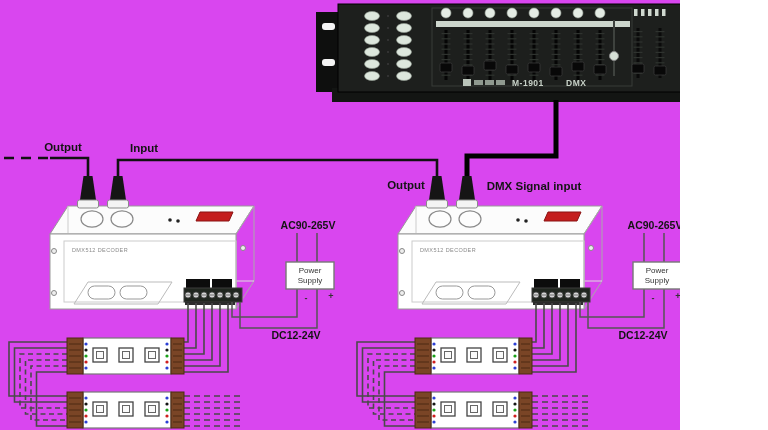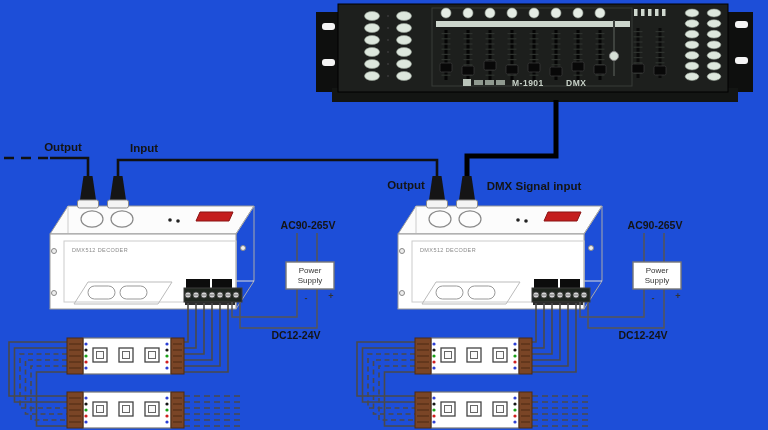--- a/index.html
+++ b/index.html
@@ -1,16 +1,16 @@
 <!DOCTYPE html>
 <html><head>
 <meta charset="utf-8">
 <style>
   html,body{margin:0;padding:0;background:#ffffff;}
-  #stage{position:relative;width:768px;height:430px;background:#1d4ed8;overflow:hidden;
+  #stage{position:relative;width:680px;height:430px;background:#d946ef;overflow:hidden;
          font-family:"Liberation Sans", sans-serif;}
   svg{position:absolute;left:0;top:0;}
   text{font-family:"Liberation Sans", sans-serif;}
   .conn-label{font-weight:bold;font-size:11.5px;fill:#141414;}
   .ps-label{font-weight:bold;font-size:10.5px;fill:#141414;}
   .ps-inner{font-size:8px;fill:#333;}
   .sign{font-weight:bold;font-size:9px;fill:#333;}
   .decoder-text{font-size:5.5px;fill:#8a8a8a;letter-spacing:.4px;}
   .console-text{font-weight:bold;font-size:8.5px;fill:#c8d2c8;letter-spacing:.5px;}
 </style>

